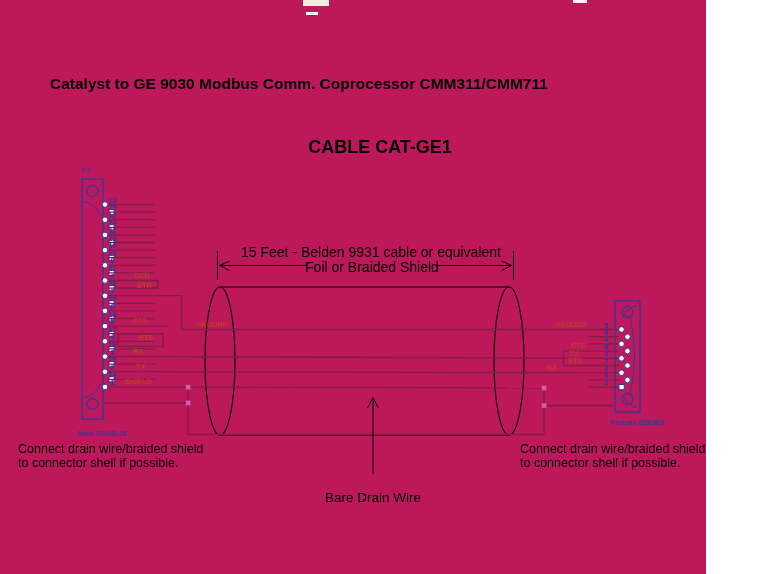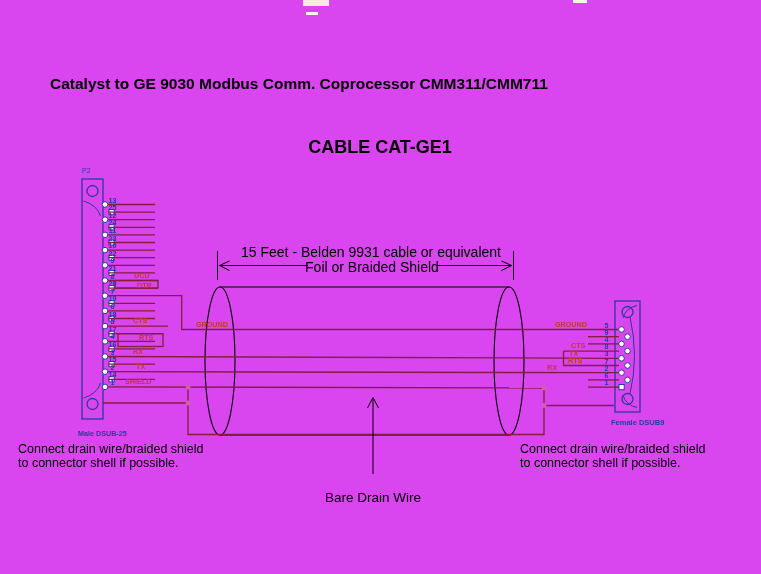--- a/index.html
+++ b/index.html
@@ -1,16 +1,16 @@
 <!DOCTYPE html>
 <html><head>
 <meta charset="utf-8">
 <style>
   html,body{margin:0;padding:0;background:#fff;}
-  .stage{width:761px;height:574px;position:relative;background:#d946ef;overflow:hidden;
+  .stage{width:706px;height:574px;position:relative;background:#be185d;overflow:hidden;
          font-family:"Liberation Sans", sans-serif;}
   svg{display:block;}
   text{font-family:"Liberation Sans", sans-serif;}
 </style>
 </head>
 <body>
 
 <div class="stage">
 <svg width="761" height="574" viewBox="0 0 761 574">
 

